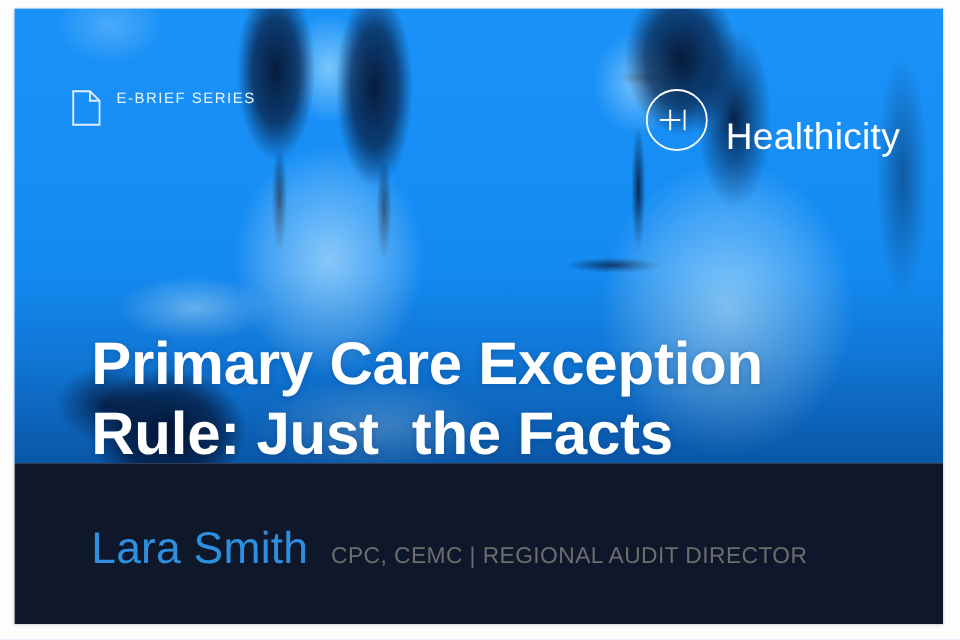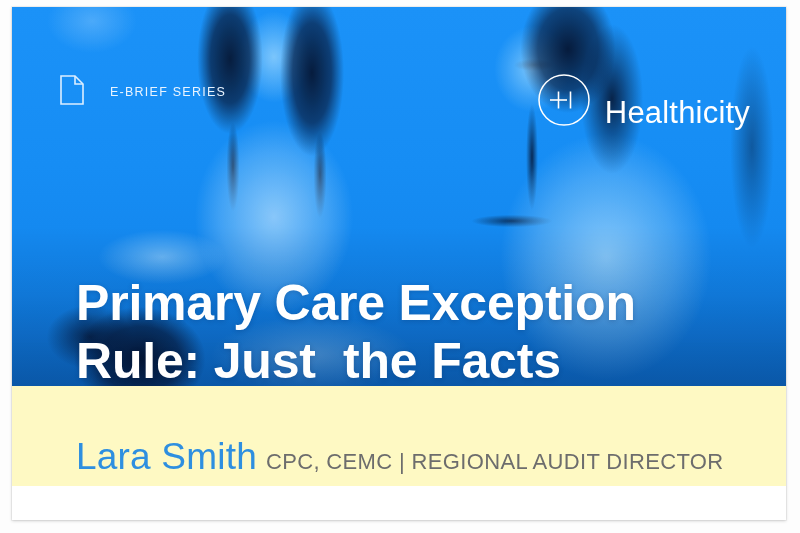--- a/index.html
+++ b/index.html
@@ -94,22 +94,21 @@
     inset: 0;
     background: linear-gradient(180deg, rgba(0,30,80,0) 58%, rgba(0,26,72,0.20) 86%, rgba(0,22,64,0.30) 100%);
   }
 
   
   .eyebrow {
     position: absolute;
     left: 48px;
     top: 68px;
     display: flex;
-    align-items: center;
-    gap: 26px;
+    gap: 13px;
   }
   .doc-icon { display: block; }
   .eyebrow-label {
     color: #e9f4ff;
     font-size: 12.5px;
     letter-spacing: 1.25px;
     font-weight: 400;
     white-space: nowrap;
   }
 
@@ -143,43 +142,43 @@
     white-space: pre;
     text-shadow: 0 1px 5px rgba(0,28,70,0.22);
   }
 
   
   .byline {
     position: absolute;
     left: 0;
     top: 379px;
     width: 774px;
-    height: 100px;
-    background: #fef9c3;
+    height: 134px;
+    background: #0f172a;
   }
   .byline-inner {
     position: absolute;
     left: 64px;
     top: 50px;
     display: flex;
     align-items: baseline;
     white-space: nowrap;
   }
   .author-name {
     color: #2e8fe0;
     font-size: 37px;
     font-weight: 300;
     letter-spacing: 0.2px;
   }
   .author-creds {
     color: #6d6d6d;
-    font-size: 22px;
+    font-size: 19px;
     font-weight: 400;
     letter-spacing: 0.35px;
-    margin-left: 9px;
+    margin-left: 19px;
   }
 </style>
 </head>
 <body>
 
 <div id="page">
 
   <div class="card">
 
     <div class="hero">

